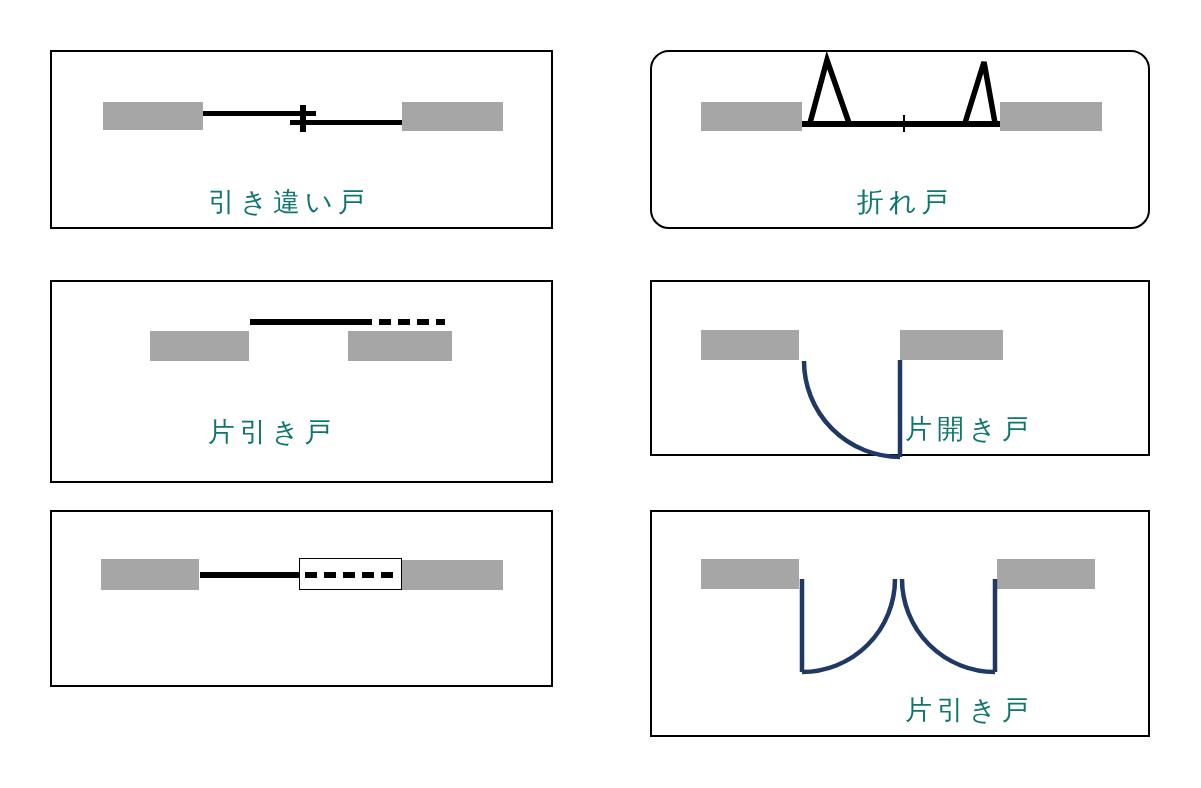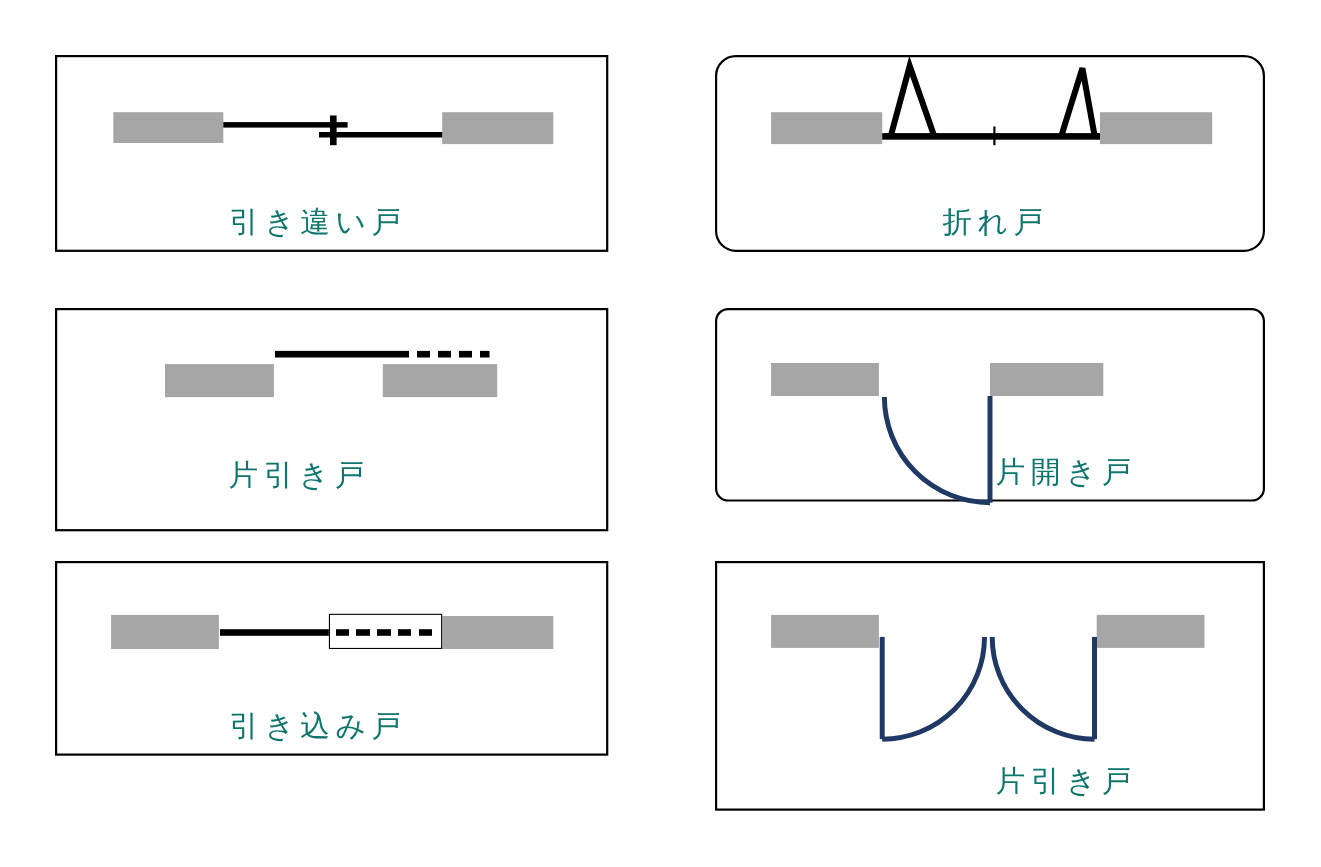--- a/index.html
+++ b/index.html
@@ -46,37 +46,36 @@
 </div>
 
 <div class="panel" style="left:50px;top:280px;width:503px;height:203px;">
   <div class="wall" style="left:98px;top:49px;width:99px;height:30px;"></div>
   <div class="wall" style="left:296px;top:49px;width:104px;height:30px;"></div>
   <div class="hline" style="left:198px;top:37px;width:110px;height:6px;"></div>
   <div class="dashline" style="left:308px;top:37px;width:85px;height:6px;"></div>
   <div class="door-label centered" style="left:220px;top:136px;">片引き戸</div>
 </div>
 
-<div class="panel" style="left:650px;top:280px;width:500px;height:176px;border-radius:12px;">
+<div class="panel" style="left:650px;top:280px;width:500px;height:176px;">
   <div class="wall" style="left:49px;top:48px;width:98px;height:30px;"></div>
   <div class="wall" style="left:248px;top:48px;width:103px;height:30px;"></div>
   <svg class="sym-svg" viewBox="0 0 496 172">
     <line x1="248" y1="78" x2="248" y2="175" stroke="#1f3864" stroke-width="4.5"></line>
     <path d="M152,79 A96,96 0 0 0 248,175" fill="none" stroke="#1f3864" stroke-width="4.5"></path>
   </svg>
   <div class="door-label" style="left:253px;top:133px;">片開き戸</div>
 </div>
 
 <div class="panel" style="left:50px;top:510px;width:503px;height:177px;">
   <div class="wall" style="left:49px;top:47px;width:98px;height:31px;"></div>
   <div class="wall" style="left:350px;top:48px;width:101px;height:30px;"></div>
   <div class="hline" style="left:148px;top:60px;width:99px;height:6px;"></div>
   <div class="pocket" style="left:247px;top:46px;width:103px;height:32px;"></div>
   <div class="dashline" style="left:253px;top:60px;width:90px;height:6px;"></div>
-  <div class="door-label centered" style="left:237px;top:134px;">引き込み戸</div>
 </div>
 
 <div class="panel" style="left:650px;top:510px;width:500px;height:227px;">
   <div class="wall" style="left:49px;top:47px;width:98px;height:30px;"></div>
   <div class="wall" style="left:345px;top:47px;width:98px;height:30px;"></div>
   <svg class="sym-svg" viewBox="0 0 496 223">
     <line x1="150" y1="67" x2="150" y2="160" stroke="#1f3864" stroke-width="4.5"></line>
     <path d="M243,67 A93,93 0 0 1 150,160" fill="none" stroke="#1f3864" stroke-width="4.5"></path>
     <line x1="343" y1="67" x2="343" y2="160" stroke="#1f3864" stroke-width="4.5"></line>
     <path d="M250,67 A93,93 0 0 0 343,160" fill="none" stroke="#1f3864" stroke-width="4.5"></path>

